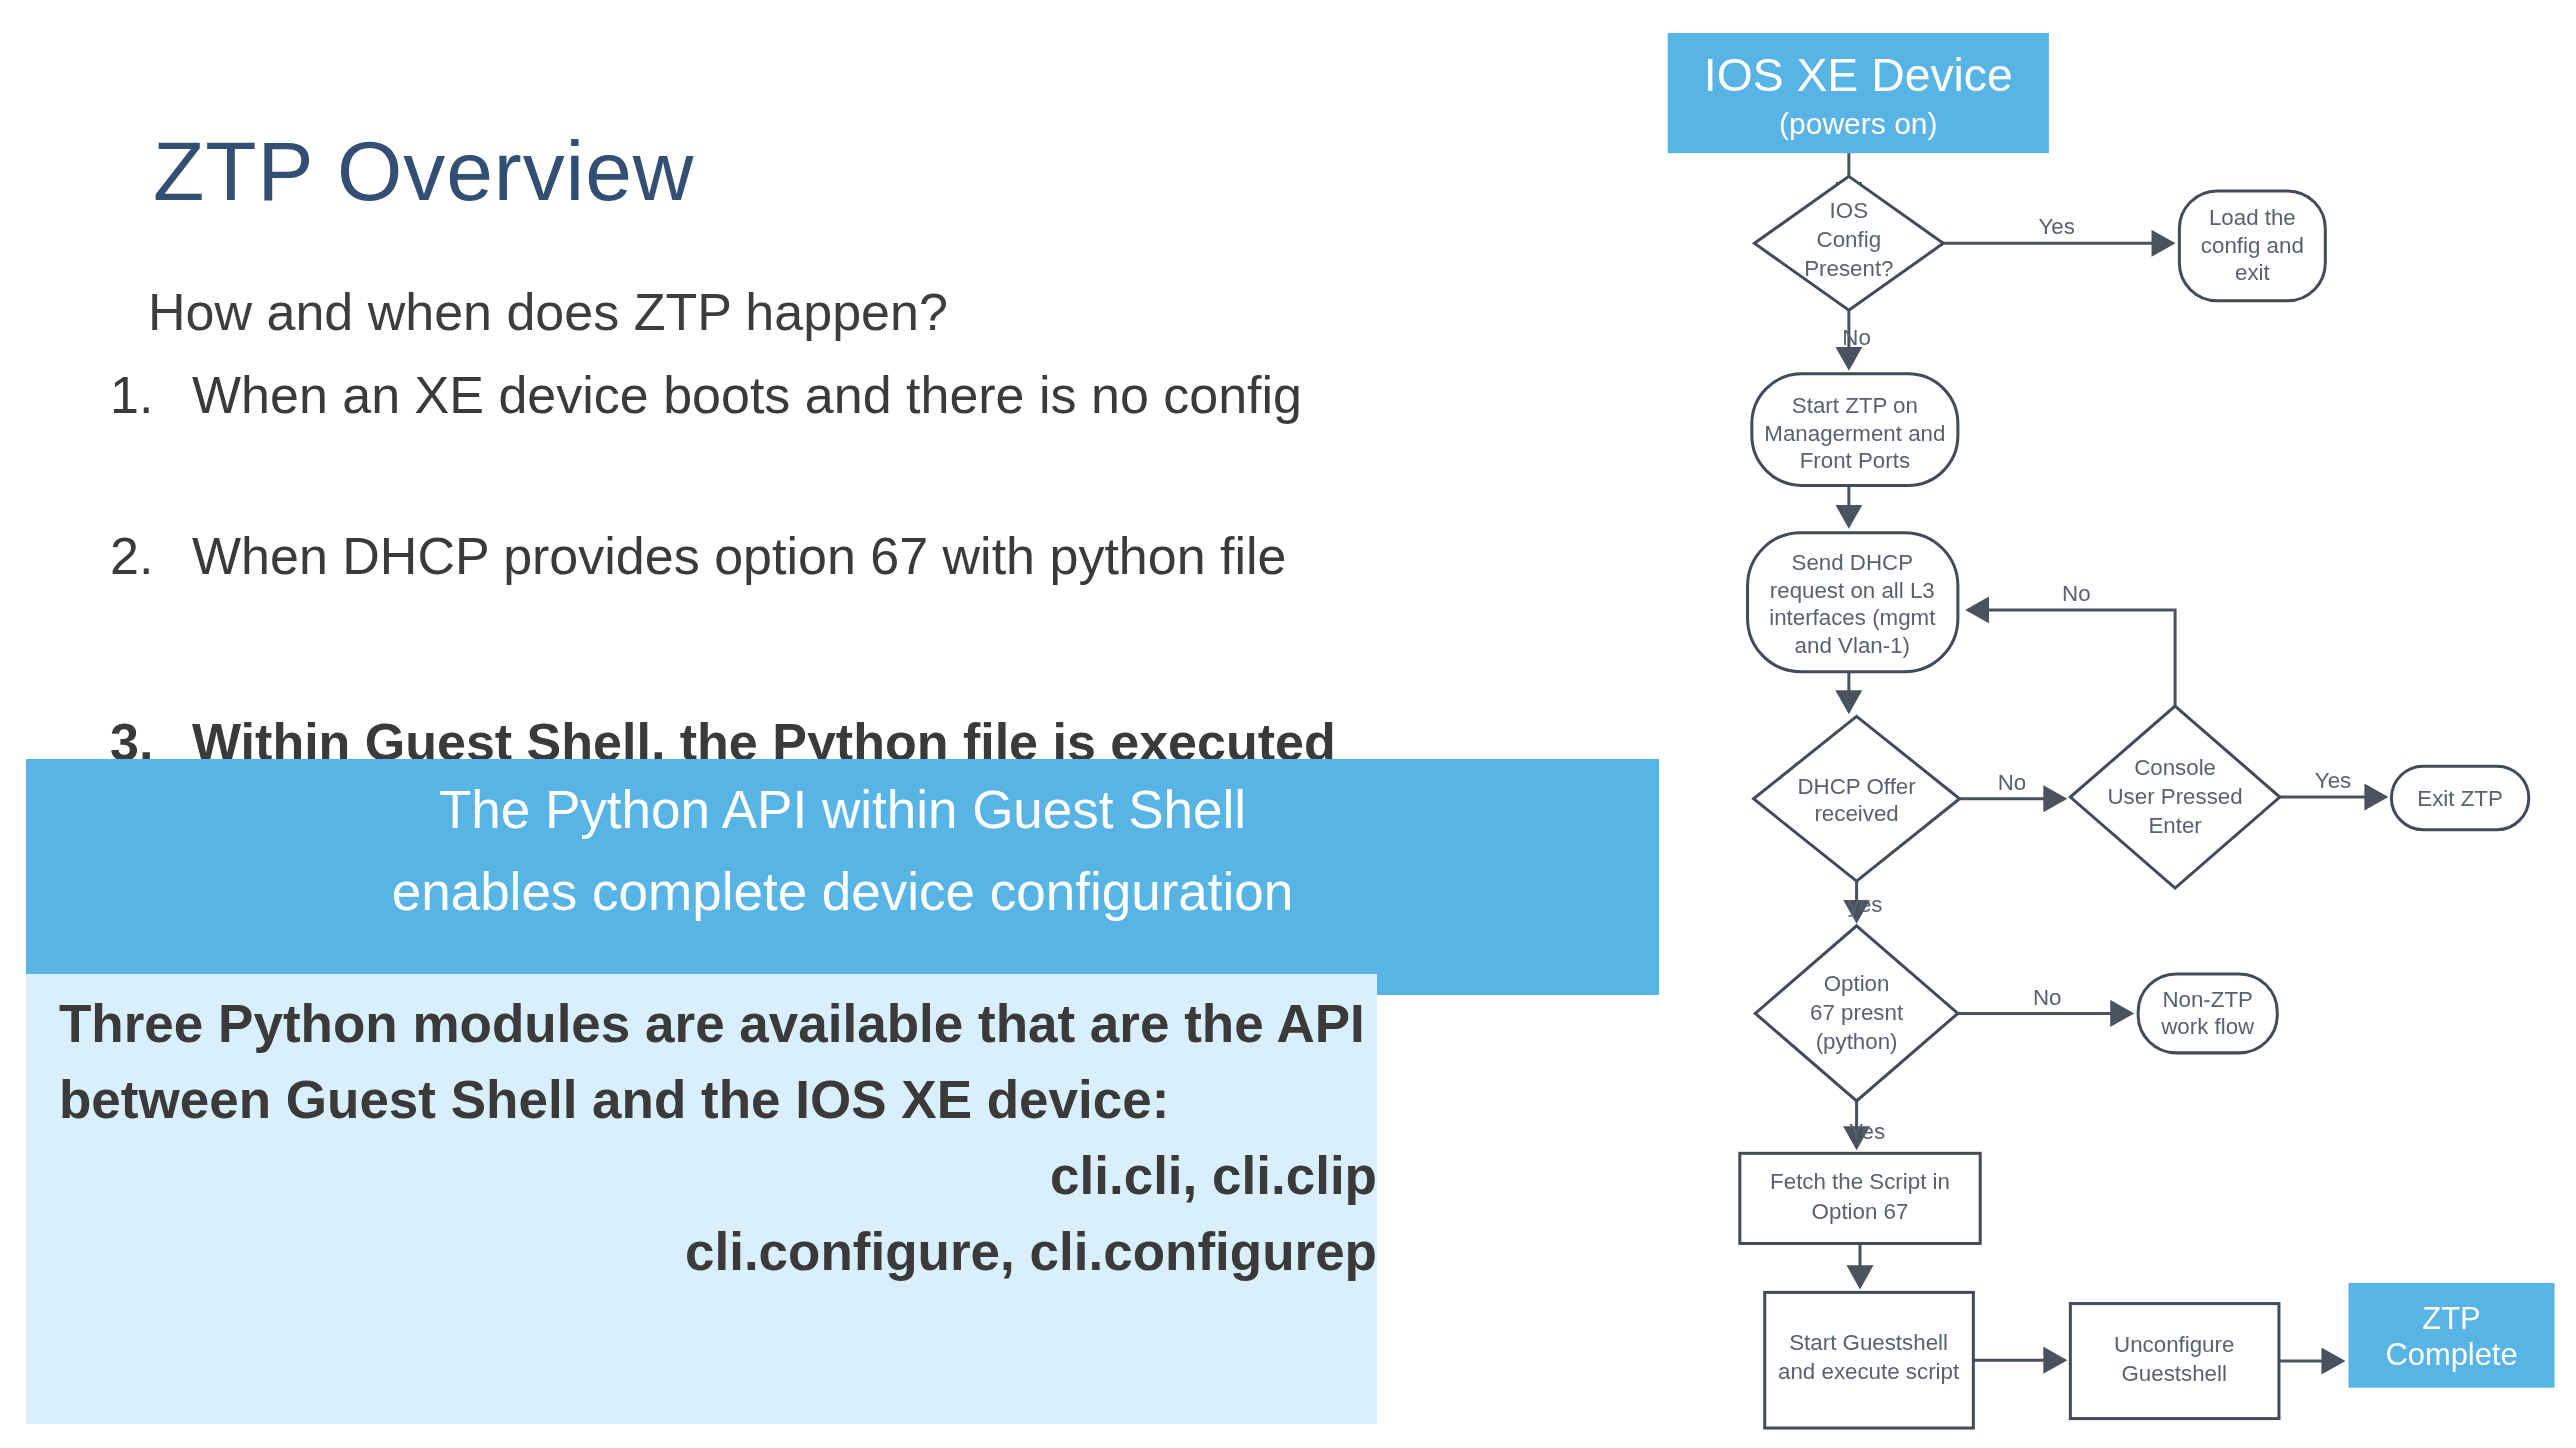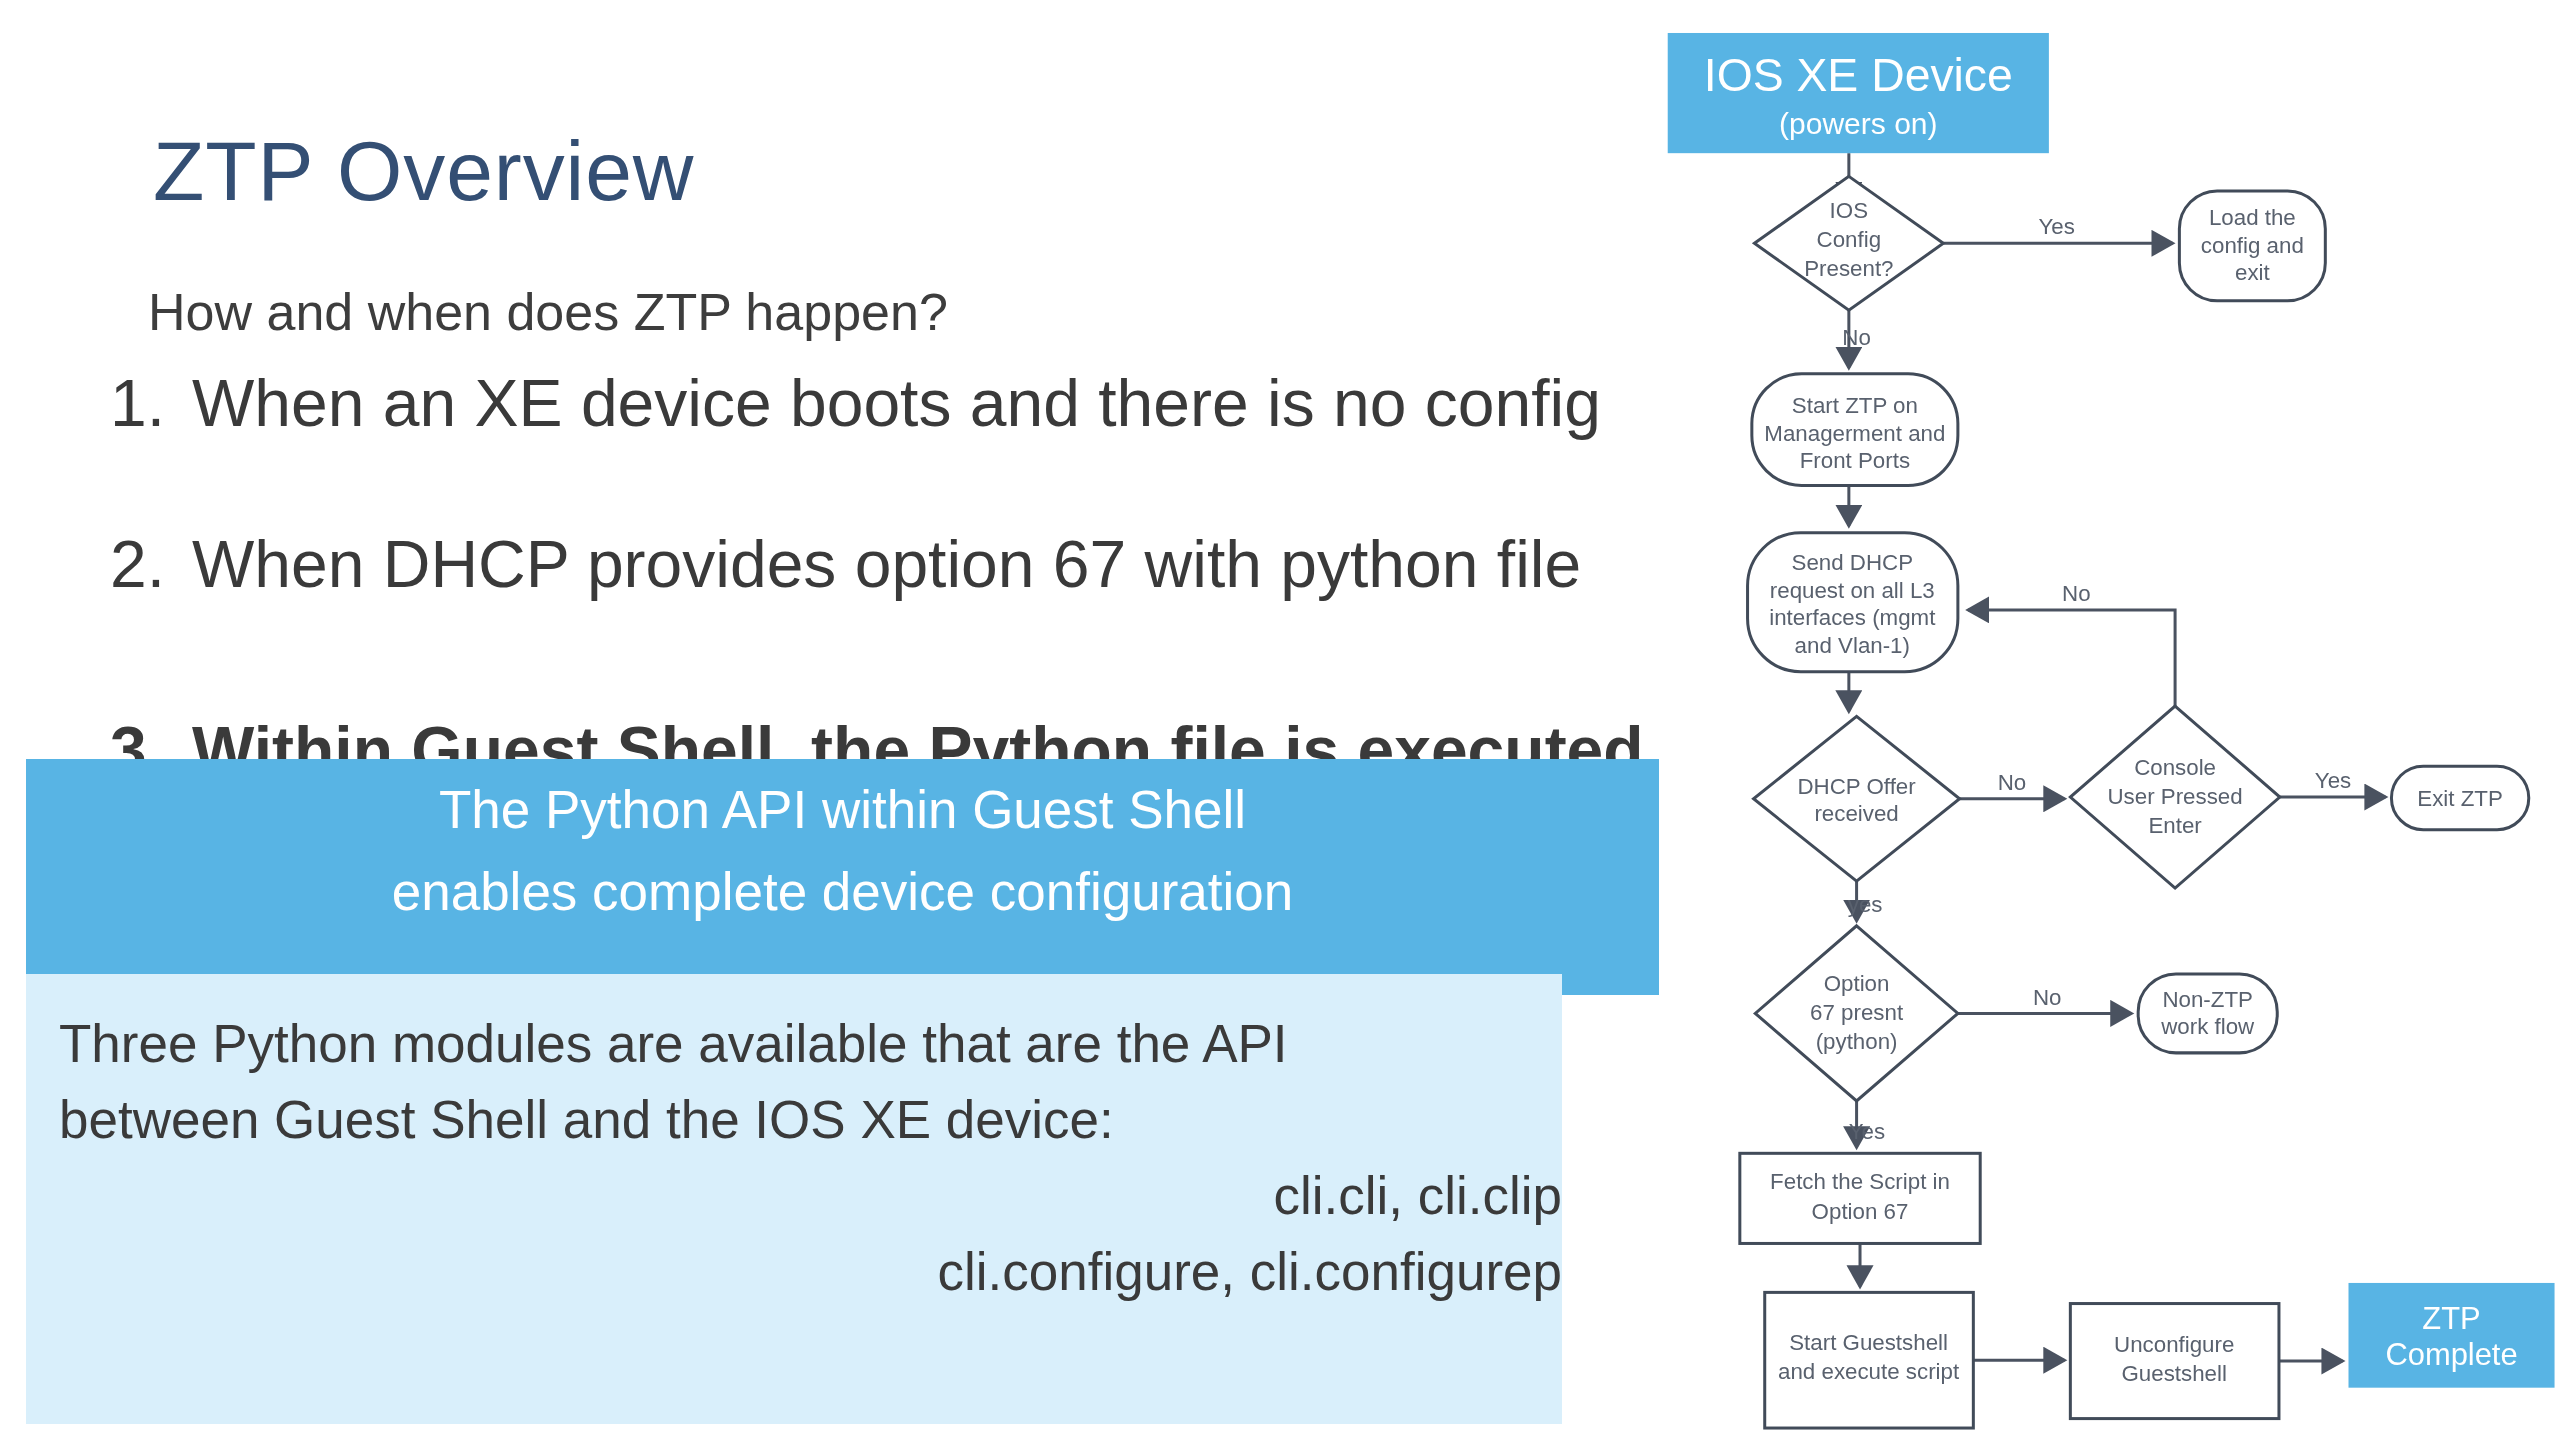--- a/index.html
+++ b/index.html
@@ -3,31 +3,31 @@
 <meta charset="utf-8">
 <style>
   html,body{margin:0;padding:0;background:#ffffff;}
   body{font-family:"Liberation Sans", sans-serif;}
   #slide{position:relative;width:2576px;height:1449px;background:#ffffff;overflow:hidden;}
 
   .title{position:absolute;left:153px;top:123px;font-size:84px;font-weight:300;
          color:var(--navy,#344f74);letter-spacing:0.9px;}
   .subtitle{position:absolute;left:148px;top:264px;font-size:52px;font-weight:300;color:#3d3d3d;margin-top:18px;}
 
-  .list-row{position:absolute;left:110px;width:1554px;font-size:66px;font-weight:300;color:#3a3a3a;}
+  .list-row{position:absolute;left:110px;width:1554px;font-size:52px;font-weight:300;color:#3a3a3a;}
   .list-num{display:inline-block;width:82px;}
   .row1{top:365px;} .row2{top:526px;} .row3{top:712px;font-weight:bold;}
 
   .banner{position:absolute;left:26px;top:759px;width:1633px;height:236px;
           background:var(--accent,#58b4e4);color:#ffffff;text-align:center;
           font-size:53px;font-weight:300;line-height:82px;padding-top:10.3px;box-sizing:border-box;}
 
-  .panel{position:absolute;left:26px;top:974px;width:1536px;height:450px;
-         background:var(--panel,#d9effb);color:#3a3a3a;font-size:53px;font-weight:400;
-         line-height:76px;padding-top:32px;box-sizing:border-box;}
+  .panel{position:absolute;left:26px;top:974px;width:1351px;height:450px;
+         background:var(--panel,#d9effb);color:#3a3a3a;font-size:53px;font-weight:700;
+         line-height:76px;padding-top:12px;box-sizing:border-box;}
   .panel .left-line{padding-left:33px;}
   .panel .center-line{text-align:right;}
 
   svg text{font-family:"Liberation Sans", sans-serif;fill:#59616e;font-weight:400;}
   svg .shape{fill:#ffffff;stroke:#414b59;stroke-width:3.5;}
   svg .bluebox{fill:var(--accent,#58b4e4);stroke:none;}
   svg .whitetext{fill:#ffffff;}
   svg .edge{stroke:#4a5260;stroke-width:3.5;fill:none;}
   svg .lbl{font-size:26px;fill:#59616e;}
 </style>

